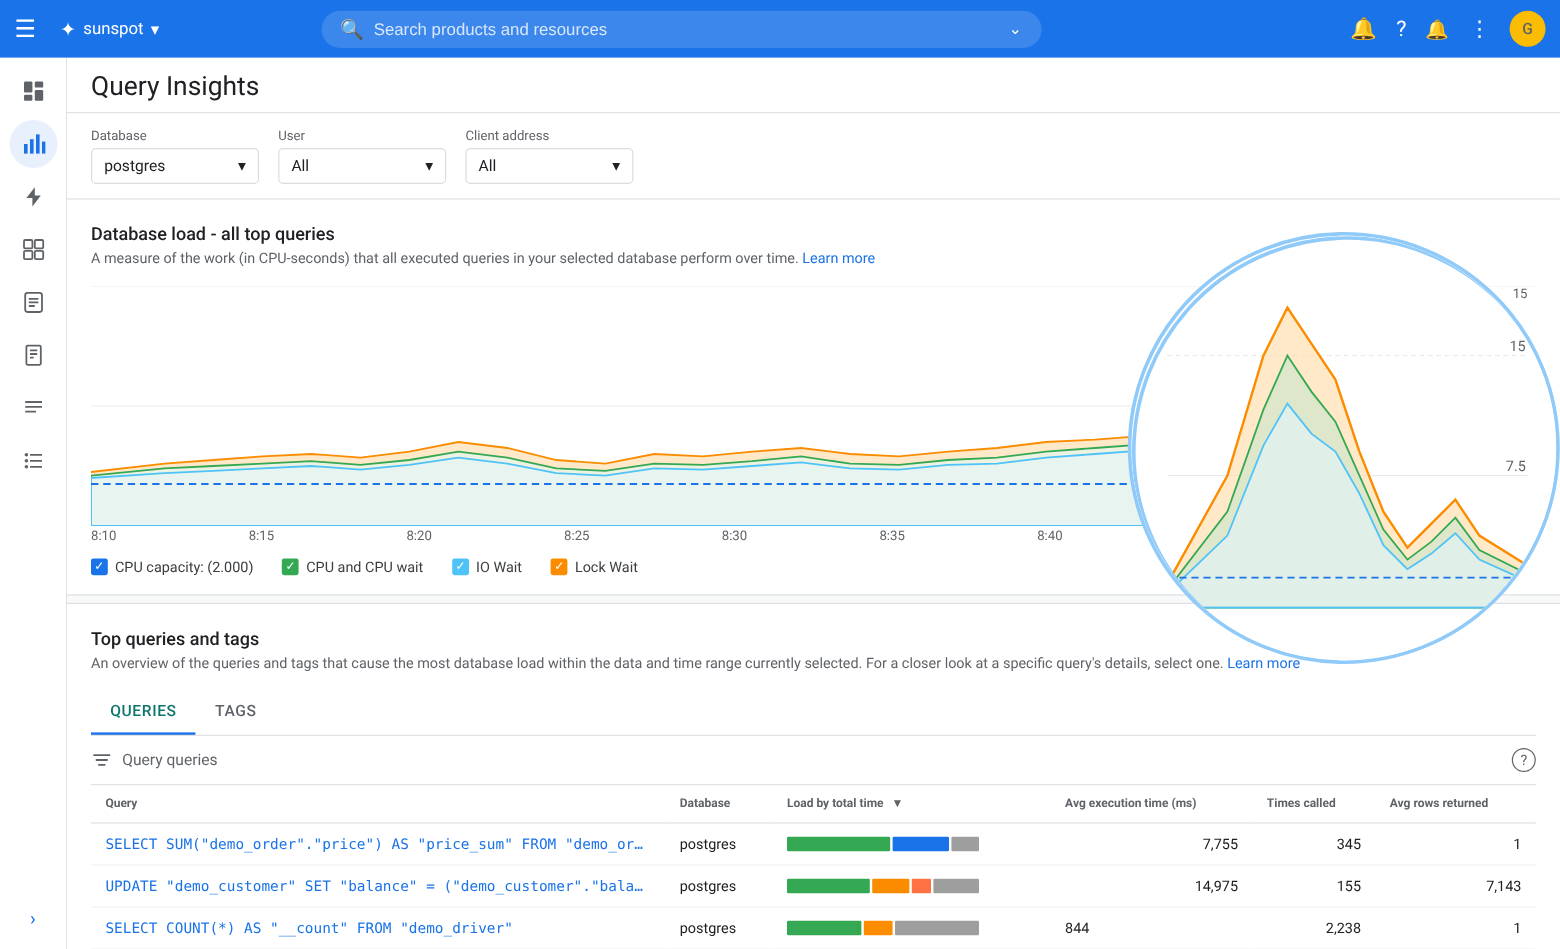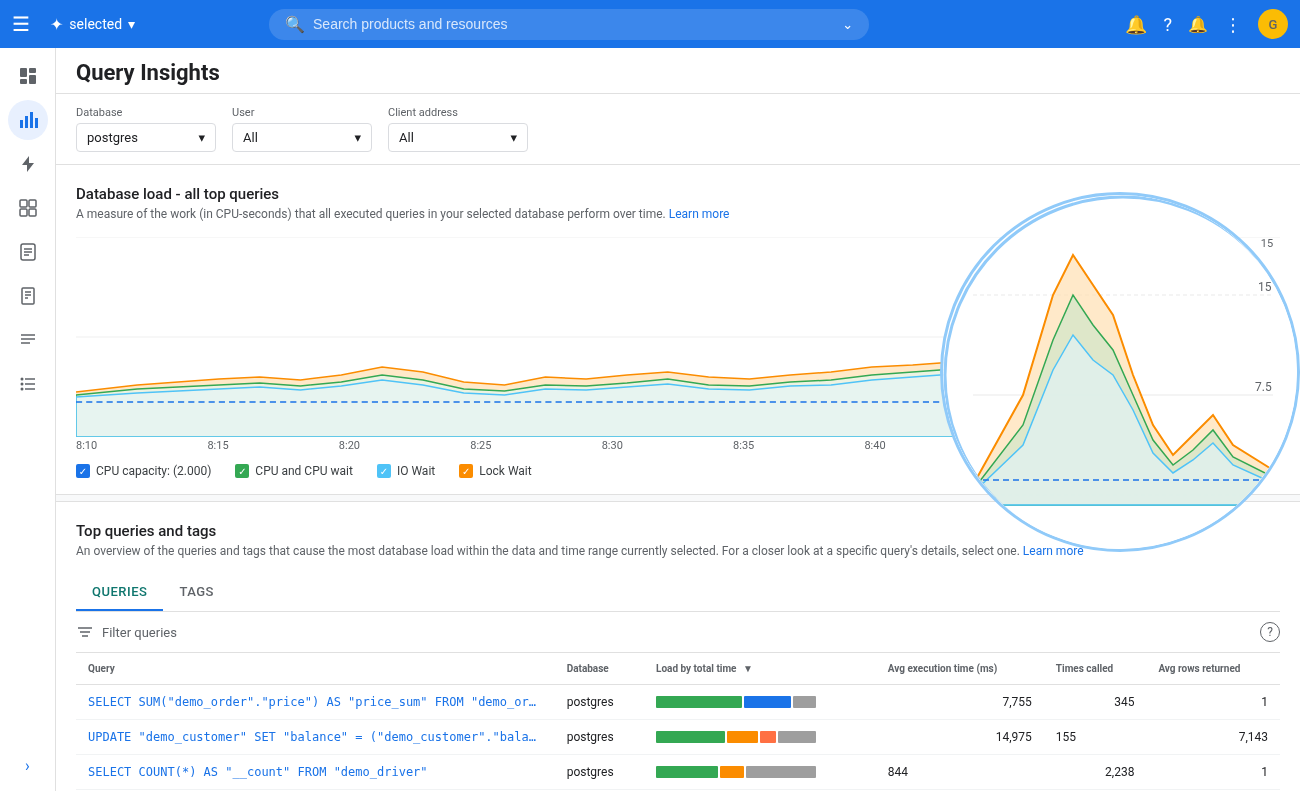--- a/index.html
+++ b/index.html
@@ -29,21 +29,21 @@
     .layout { display: flex; height: calc(100vh - 48px); }
     .sidebar { width: 56px; background: #fff; border-right: 1px solid #e0e0e0; display: flex; flex-direction: column; align-items: center; padding: 8px 0; gap: 4px; flex-shrink: 0; }
     .sidebar-item { width: 40px; height: 40px; border-radius: 20px; display: flex; align-items: center; justify-content: center; cursor: pointer; color: #5f6368; font-size: 18px; }
     .sidebar-item.active { background: #e8f0fe; color: #1a73e8; }
     .sidebar-bottom { margin-top: auto; }
     .sidebar-toggle { color: #1a73e8; font-size: 16px; cursor: pointer; padding: 8px; }
 
     
     .main { flex: 1; overflow-y: auto; padding: 0; background: #fff; }
     .page-header { padding: 12px 20px 8px; border-bottom: 1px solid #e0e0e0; }
-    .page-title { font-size: 22px; font-weight: 700; color: #202124; }
+    .page-title { font-size: 22px; font-weight: 400; color: #202124; }
 
     
     .filters { display: flex; gap: 16px; padding: 12px 20px; border-bottom: 1px solid #e0e0e0; }
     .filter-group { display: flex; flex-direction: column; gap: 4px; }
     .filter-label { font-size: 11px; color: #5f6368; }
     .filter-select {
       display: flex; align-items: center; justify-content: space-between;
       border: 1px solid #dadce0; border-radius: 4px; padding: 6px 10px; min-width: 140px;
       cursor: pointer; background: #fff; font-size: 13px; gap: 12px;
     }
@@ -97,21 +97,21 @@
   </style>
 </head>
 <body>
 
 <nav class="topnav">
   <span class="topnav-menu">☰</span>
 
 
   <div class="topnav-project">
     <span style="font-size:16px;">✦</span>
-    <span>selected</span>
+    <span>sunspot</span>
     <span>▾</span>
   </div>
 
   <div class="topnav-search">
     <span style="color:#fff; font-size:16px;">🔍</span>
     <input style="color: #ffffff;" placeholder="Search products and resources">
     <span style="color:#fff; margin-left:auto;">⌄</span>
   </div>
 
   <div class="topnav-right">
@@ -345,21 +345,21 @@
         <div class="tab">TAGS</div>
       </div>
 
       <div class="filter-bar">
         <div class="filter-bar-left">
           <svg width="18" height="18" viewBox="0 0 18 18">
             <line x1="2" y1="5" x2="16" y2="5" stroke="#5f6368" stroke-width="1.5"></line>
             <line x1="4" y1="9" x2="14" y2="9" stroke="#5f6368" stroke-width="1.5"></line>
             <line x1="6" y1="13" x2="12" y2="13" stroke="#5f6368" stroke-width="1.5"></line>
           </svg>
-          <span>Filter queries</span>
+          <span>Query queries</span>
         </div>
         <div style="width:20px; height:20px; border-radius:50%; border:1px solid #5f6368; display:flex; align-items:center; justify-content:center; font-size:12px; color:#5f6368; cursor:pointer;">?</div>
       </div>
 
       <table class="table">
         <thead>
           <tr>
             <th>
               <span>Query</span>
             </th>
@@ -401,21 +401,21 @@
               <td>postgres</td>
               <td>
                 <div style="display: flex; gap: 2px; width: 160px; height: 12px;">
                   <div style="height: 100%; width: 45%; background-color: rgb(52, 168, 83); border-radius: 1px;"></div>
                   <div style="height: 100%; width: 20%; background-color: rgb(251, 140, 0); border-radius: 1px;"></div>
                   <div style="height: 100%; width: 10%; background-color: rgb(255, 112, 67); border-radius: 1px;"></div>
                   <div style="height: 100%; width: 25%; background-color: rgb(158, 158, 158); border-radius: 1px;"></div>
                 </div>
               </td>
               <td style="text-align: right;">14,975</td>
-              <td style="text-align: left;">155</td>
+              <td style="text-align: right;">155</td>
               <td style="text-align: right;">7,143</td>
             </tr>
             <tr style="cursor: pointer;">
               <td style="font-family: monospace; font-size: 12px; color: rgb(26, 115, 232); max-width: 380px; overflow: hidden; text-overflow: ellipsis; white-space: nowrap;">SELECT COUNT(*) AS "__count" FROM "demo_driver"</td>
               <td>postgres</td>
               <td>
                 <div style="display: flex; gap: 2px; width: 160px; height: 12px;">
                   <div style="height: 100%; width: 40%; background-color: rgb(52, 168, 83); border-radius: 1px;"></div>
                   <div style="height: 100%; width: 15%; background-color: rgb(251, 140, 0); border-radius: 1px;"></div>
                   <div style="height: 100%; width: 45%; background-color: rgb(158, 158, 158); border-radius: 1px;"></div>

